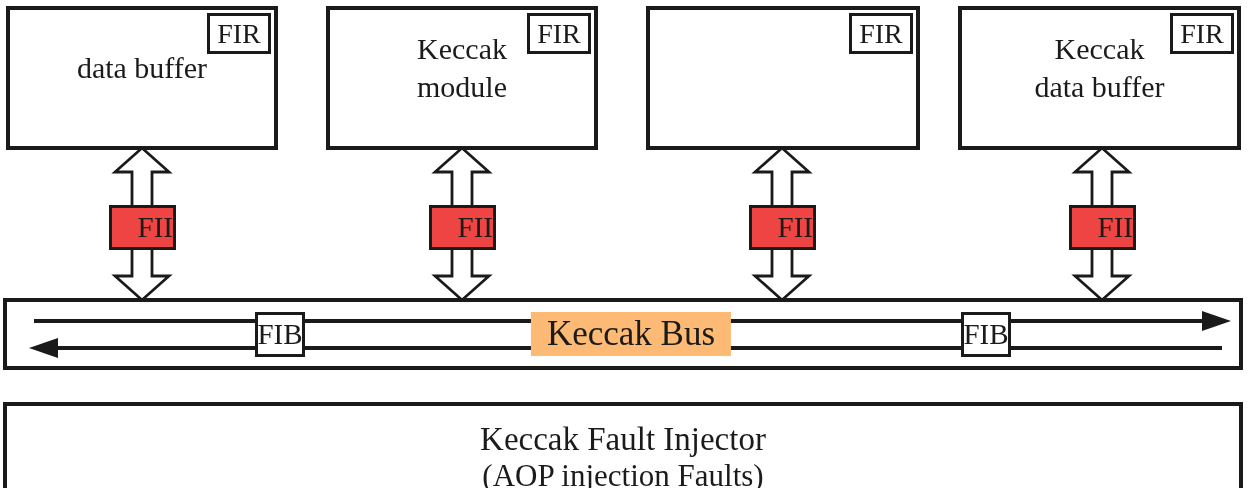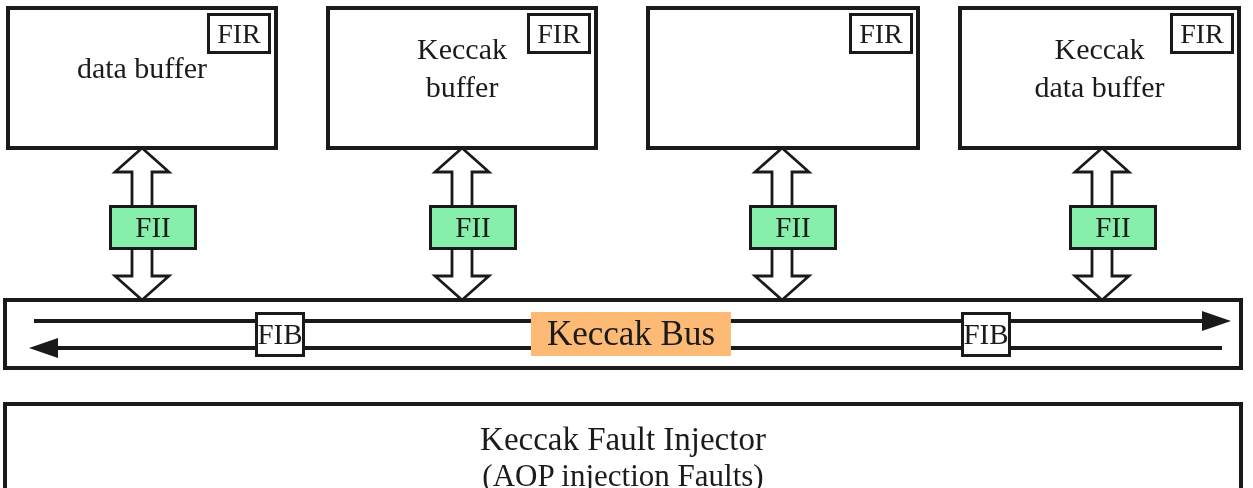--- a/index.html
+++ b/index.html
@@ -48,29 +48,29 @@
     box-sizing: border-box;
     background: #ffffff;
     display: flex;
     align-items: center;
     justify-content: center;
     font-size: 28px;
   }
   .fii {
     position: absolute;
     top: 205px;
-    width: 88px;
+    width: 67px;
     height: 45px;
     border: 3px solid #1a1a1a;
     box-sizing: border-box;
-    background: #86efac;
+    background: #ef4444;
     z-index: 4;
     display: flex;
     align-items: center;
-    justify-content: center;
+    justify-content: flex-end;
     font-size: 29px;
   }
   .bus-rect {
     position: absolute;
     left: 3px;
     top: 298px;
     width: 1240px;
     height: 72px;
     border: 4px solid #1a1a1a;
     box-sizing: border-box;
@@ -149,21 +149,21 @@
       <div>data buffer</div>
     </div>
   </div>
 
   <div class="module-box" style="left:326px;width:272px">
     <div class="fir">
       <span>FIR</span>
     </div>
     <div class="module-label">
       <div>Keccak</div>
-      <div>buffer</div>
+      <div>module</div>
     </div>
   </div>
 
   <div class="module-box" style="left:646px;width:274px">
     <div class="fir">
       <span>FIR</span>
     </div>
   </div>
 
   <div class="module-box" style="left:958px;width:283px">

